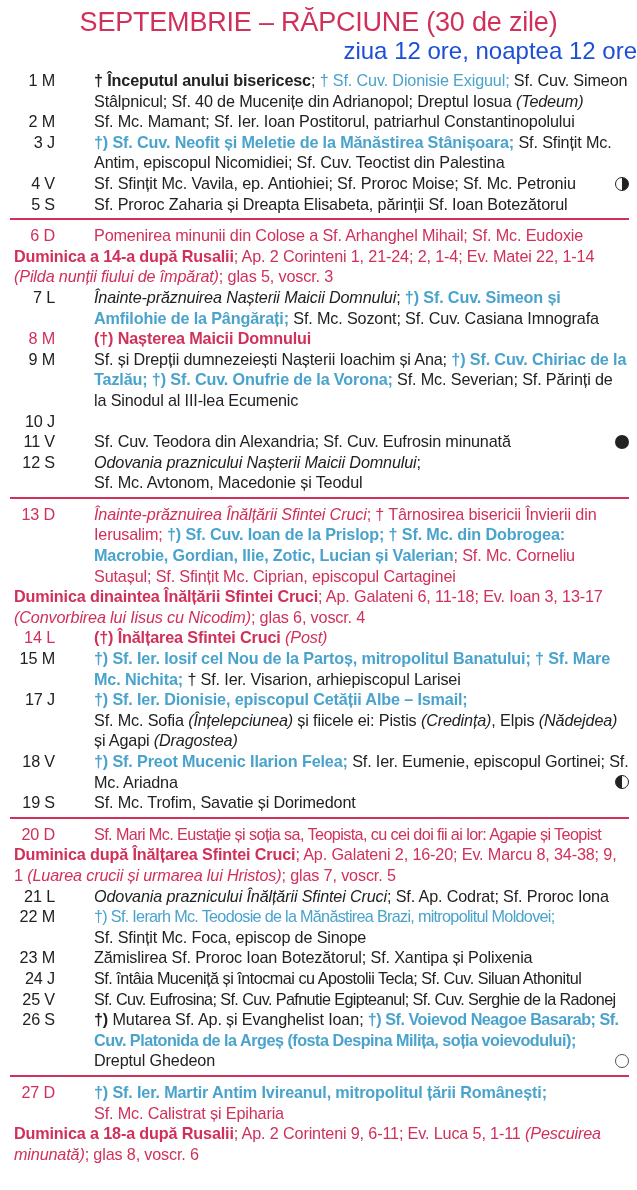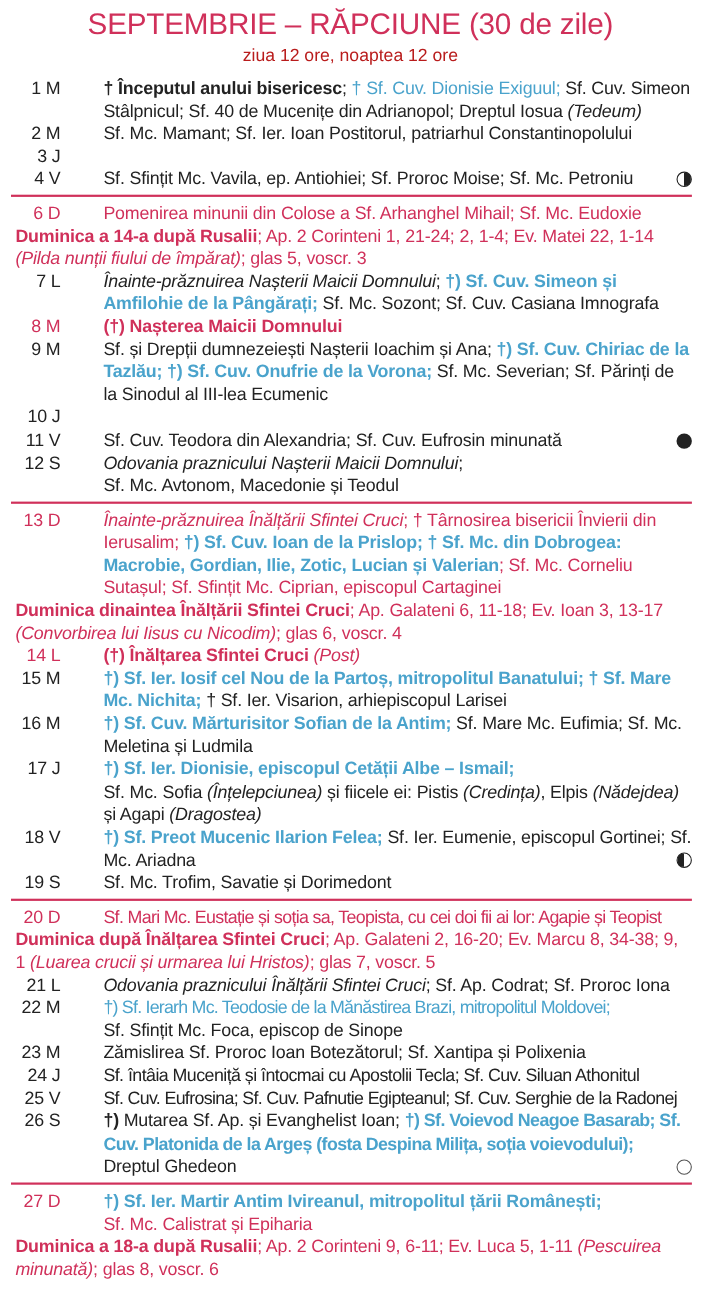--- a/index.html
+++ b/index.html
@@ -1,19 +1,19 @@
 <!DOCTYPE html>
 <html><head>
 <meta charset="utf-8">
 <style>
   html, body { margin:0; padding:0; background:#ffffff; }
   body { width:637px; height:1190px; overflow:hidden; font-family:"Liberation Sans", sans-serif; color:#222; }
   .page { position:relative; width:637px; height:1164px; }
   .title { text-align:center; color:#d0305a; font-size:27px; line-height:32px; padding-top:6px; letter-spacing:-0.2px; }
-  .subtitle { text-align:center; color:#b91c1c; font-size:16px; line-height:26px; margin-bottom:6px; }
+  .subtitle { text-align:right; color:#1d4ed8; font-size:24px; line-height:26px; margin-bottom:6px; }
   .row { position:relative; display:flex; font-size:16.2px; line-height:20.6px; letter-spacing:-0.15px; padding-right:8px;gap:32px; }
   .day { width:55px; flex:none; text-align:right; padding-right:7px; white-space:nowrap; }
   .txt { flex:1; }
   .sun { color:#d0305a; }
   .sun .day { color:#d0305a; }
   .blue { color:#4aa3cc; }
   .b { font-weight:bold; }
   .sep { height:2px; background:#d0305a; margin:4px 8px 5px 10px; }
   .gospel { font-size:16.2px; line-height:20.6px; letter-spacing:-0.15px; color:#d0305a; padding:0 8px 0 14px; }
   .moon { position:absolute; right:8px; width:14px; height:14px; border-radius:50%; }
@@ -32,25 +32,30 @@
   <div class="row">
     <span class="day">1 M</span>
     <span class="txt"><b>† Începutul anului bisericesc</b><span>; </span><span class="blue">† Sf. Cuv. Dionisie Exiguul;</span><span> Sf. Cuv. Simeon Stâlpnicul; Sf. 40 de Mucenițe din Adrianopol; Dreptul Iosua </span><i>(Tedeum)</i></span>
   </div>
   <div class="row">
     <span class="day">2 M</span>
     <span class="txt">Sf. Mc. Mamant; Sf. Ier. Ioan Postitorul, patriarhul Constantinopolului</span>
   </div>
   <div class="row">
     <span class="day">3 J</span>
+    <span class="txt"><span class="blue b">†) Sf. Cuv. Neofit și Meletie de la Mănăstirea Stânișoara;</span><span> Sf. Sfințit Mc. Antim, episcopul Nicomidiei; Sf. Cuv. Teoctist din Palestina</span></span>
   </div>
   <div class="row">
     <span class="day">4 V</span>
     <span class="txt">Sf. Sfințit Mc. Vavila, ep. Antiohiei; Sf. Proroc Moise; Sf. Mc. Petroniu</span>
     <span class="moon moon-first" style="top:4px"></span>
+  </div>
+  <div class="row">
+    <span class="day">5 S</span>
+    <span class="txt">Sf. Proroc Zaharia și Dreapta Elisabeta, părinții Sf. Ioan Botezătorul</span>
   </div>
   <div class="sep"></div>
 
   <div class="row sun">
     <span class="day">6 D</span>
     <span class="txt">Pomenirea minunii din Colose a Sf. Arhanghel Mihail; Sf. Mc. Eudoxie</span>
   </div>
   <div class="gospel"><b>Duminica a 14-a după Rusalii</b><span>; Ap. 2 Corinteni 1, 21-24; 2, 1-4; Ev. Matei 22, 1-14 </span><i>(Pilda nunții fiului de împărat)</i><span>; glas 5, voscr. 3</span></div>
   <div class="row">
     <span class="day">7 L</span>
@@ -83,24 +88,20 @@
     <span class="txt"><i>Înainte-prăznuirea Înălțării Sfintei Cruci</i><span>; † Târnosirea bisericii Învierii din Ierusalim; </span><span class="blue b">†) Sf. Cuv. Ioan de la Prislop; † Sf. Mc. din Dobrogea: Macrobie, Gordian, Ilie, Zotic, Lucian și Valerian</span><span>; Sf. Mc. Corneliu Sutașul; Sf. Sfințit Mc. Ciprian, episcopul Cartaginei</span></span>
   </div>
   <div class="gospel"><b>Duminica dinaintea Înălțării Sfintei Cruci</b><span>; Ap. Galateni 6, 11-18; Ev. Ioan 3, 13-17 </span><i>(Convorbirea lui Iisus cu Nicodim)</i><span>; glas 6, voscr. 4</span></div>
   <div class="row sun">
     <span class="day">14 L</span>
     <span class="txt"><b>(†) Înălțarea Sfintei Cruci</b><i> (Post)</i></span>
   </div>
   <div class="row">
     <span class="day">15 M</span>
     <span class="txt"><span class="blue b">†) Sf. Ier. Iosif cel Nou de la Partoș, mitropolitul Banatului; † Sf. Mare Mc. Nichita;</span><span> † Sf. Ier. Visarion, arhiepiscopul Larisei</span></span>
-  </div>
-  <div class="row">
-    <span class="day">16 M</span>
-    <span class="txt"><span class="blue b">†) Sf. Cuv. Mărturisitor Sofian de la Antim;</span><span> Sf. Mare Mc. Eufimia; Sf. Mc. Meletina și Ludmila</span></span>
   </div>
   <div class="row">
     <span class="day">17 J</span>
     <span class="txt"><span class="blue b">†) Sf. Ier. Dionisie, episcopul Cetății Albe – Ismail;</span><br><span>Sf. Mc. Sofia </span><i>(Înțelepciunea)</i><span> și fiicele ei: Pistis </span><i>(Credința)</i><span>, Elpis </span><i>(Nădejdea)</i><span> și Agapi </span><i>(Dragostea)</i></span>
   </div>
   <div class="row">
     <span class="day">18 V</span>
     <span class="txt"><span class="blue b">†) Sf. Preot Mucenic Ilarion Felea;</span><span> Sf. Ier. Eumenie, episcopul Gortinei; Sf. Mc. Ariadna</span></span>
     <span class="moon moon-last" style="bottom:3px"></span>
   </div>

